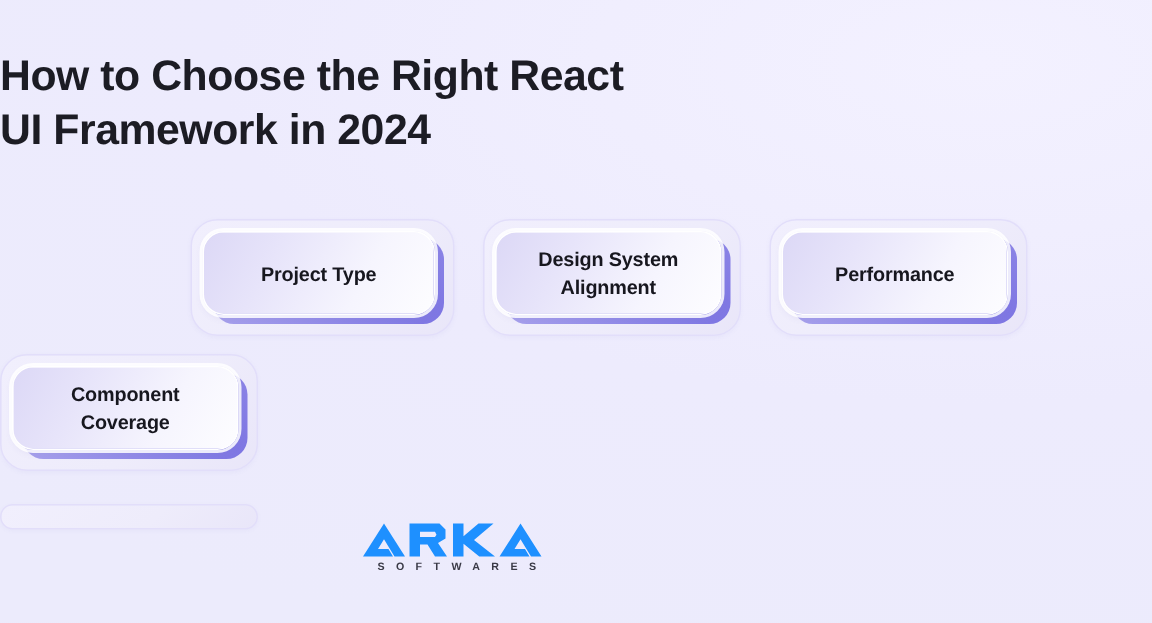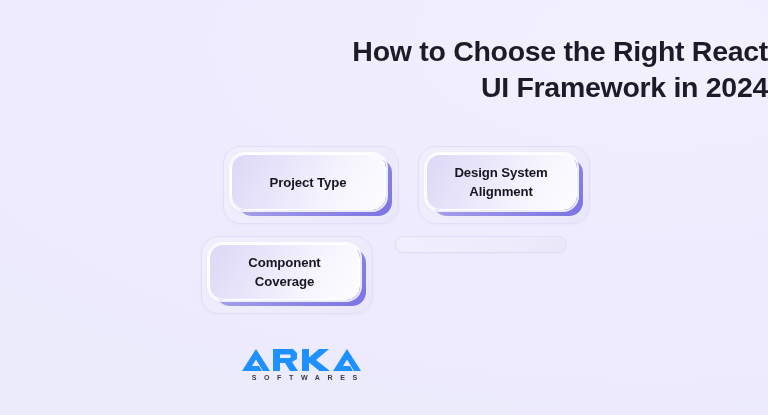--- a/index.html
+++ b/index.html
@@ -23,21 +23,21 @@
       radial-gradient(120% 100% at 85% 10%, #f3f1ff 0%, #edebfd 55%, #ecebfc 100%);
     overflow: hidden;
   }
 
   
   .title-block {
     position: absolute;
     top: 33px;
     left: 0;
     width: 768px;
-    text-align: right;
+    text-align: left;
   }
   .title-line {
     display: block;
     font-size: 28.5px;
     line-height: 36px;
     font-weight: 700;
     letter-spacing: -0.3px;
     color: #1c1c24;
     font-family: "Liberation Sans", sans-serif;
   }
@@ -48,21 +48,21 @@
     top: 146px;
     left: 0;
     width: 768px;
   }
   .card-row {
     display: flex;
     justify-content: center;
     align-items: flex-start;
   }
   .card-row.row-1 { gap: 19px; padding-left: 44px; }
-  .card-row.row-2 { gap: 22px; margin-top: 12px; }
+  .card-row.row-2 { gap: 22px; margin-top: 12px; flex-direction: column; }
 
   
   .card-frame {
     position: relative;
     box-sizing: border-box;
     padding: 7px 8px 8px 7px;
     border-radius: 18px;
     background: linear-gradient(135deg, #f1effd 0%, #eeecfb 60%, #e9e6f9 100%);
     border: 1px solid #e2defa;
     box-shadow: 0 1px 3px rgba(120, 110, 200, 0.05);
@@ -154,20 +154,26 @@
       </div>
 
       <div class="card-frame w-mid">
         <div class="card-accent"></div>
         <div class="card-inner">
           <span class="card-label">Design System
 Alignment</span>
         </div>
       </div>
 
+      <div class="card-frame w-narrow">
+        <div class="card-accent"></div>
+        <div class="card-inner">
+          <span class="card-label">Performance</span>
+        </div>
+      </div>
 
     </div>
 
     <div class="card-row row-2">
 
       <div class="card-frame w-mid">
         <div class="card-accent"></div>
         <div class="card-inner">
           <span class="card-label">Component
 Coverage</span>

